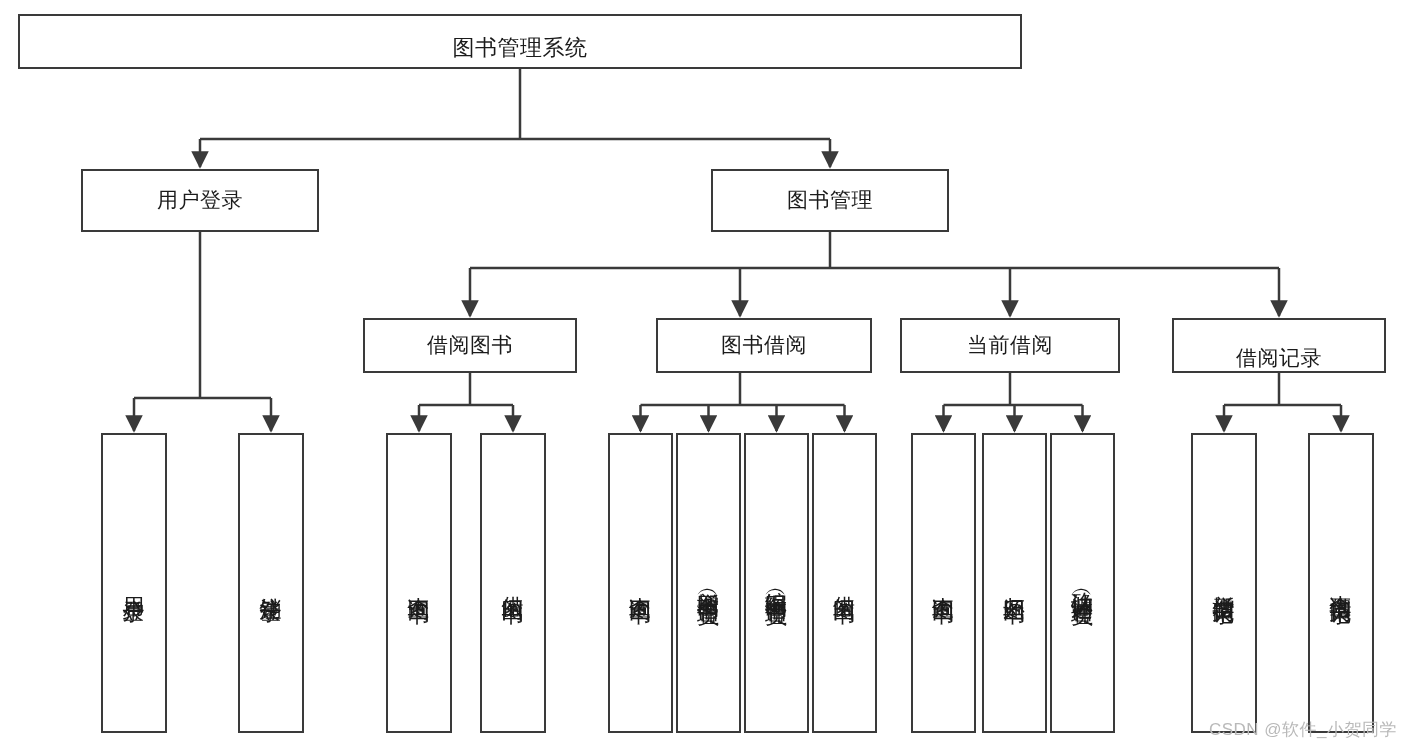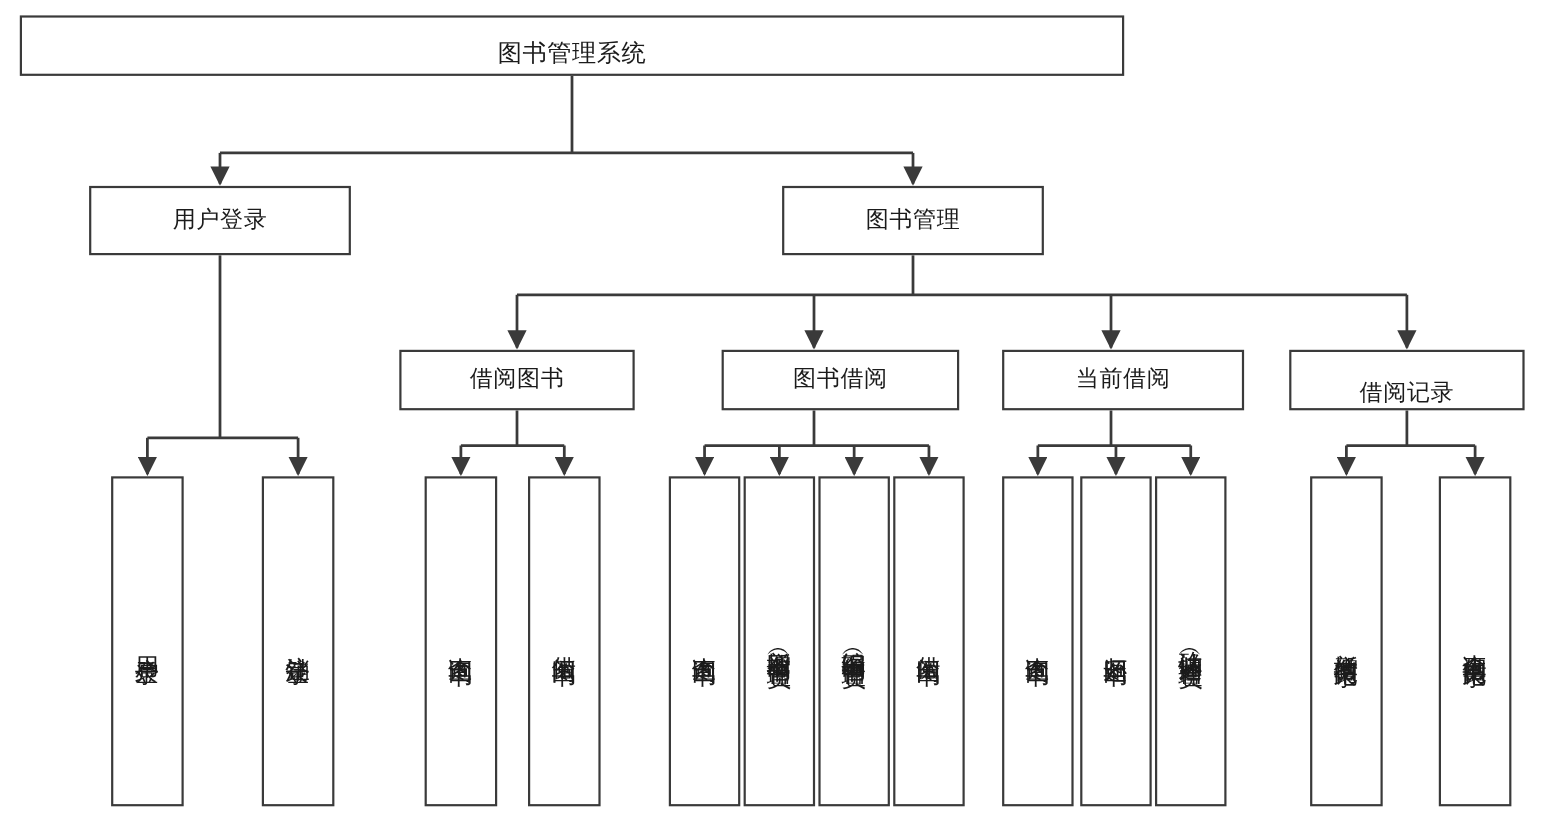--- a/index.html
+++ b/index.html
@@ -134,21 +134,21 @@
       </div>
       <div class="node horiz" style="left: 711px; top: 169px; width: 238px; height: 63px;">
         <span class="label">图书管理</span>
       </div>
       <div class="node horiz" style="left: 363px; top: 318px; width: 214px; height: 55px;">
         <span class="label">借阅图书</span>
       </div>
       <div class="node horiz" style="left: 656px; top: 318px; width: 216px; height: 55px;">
         <span class="label">图书借阅</span>
       </div>
-      <div class="node horiz" style="left: 900px; top: 318px; width: 220px; height: 55px; margin-left: 11px;">
+      <div class="node horiz" style="left: 900px; top: 318px; width: 220px; height: 55px;">
         <span class="label">当前借阅</span>
       </div>
       <div class="node horiz" style="left: 1172px; top: 318px; width: 214px; height: 55px; align-items: flex-end;">
         <span class="label">借阅记录</span>
       </div>
       <div class="node vert" style="left: 101px; top: 433px; width: 66px; height: 300px;">
         <span class="label">用户登录</span>
       </div>
       <div class="node vert" style="left: 238px; top: 433px; width: 66px; height: 300px;">
         <span class="label">注销登录</span>
@@ -181,13 +181,14 @@
         <span class="label">确认归还（管理员）</span>
       </div>
       <div class="node vert" style="left: 1191px; top: 433px; width: 66px; height: 300px;">
         <span class="label">新增借阅记录</span>
       </div>
       <div class="node vert" style="left: 1308px; top: 433px; width: 66px; height: 300px;">
         <span class="label">查询借阅记录</span>
       </div>
     </div>
 
+  <div id="watermark">CSDN @软件_小贺同学</div>
 </div>
 
 </body></html>

